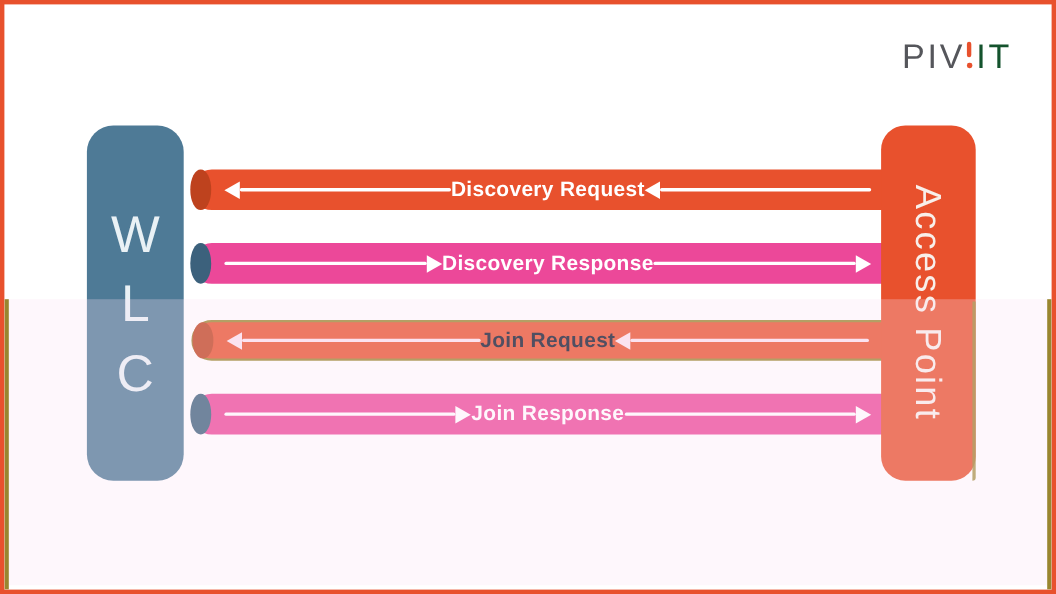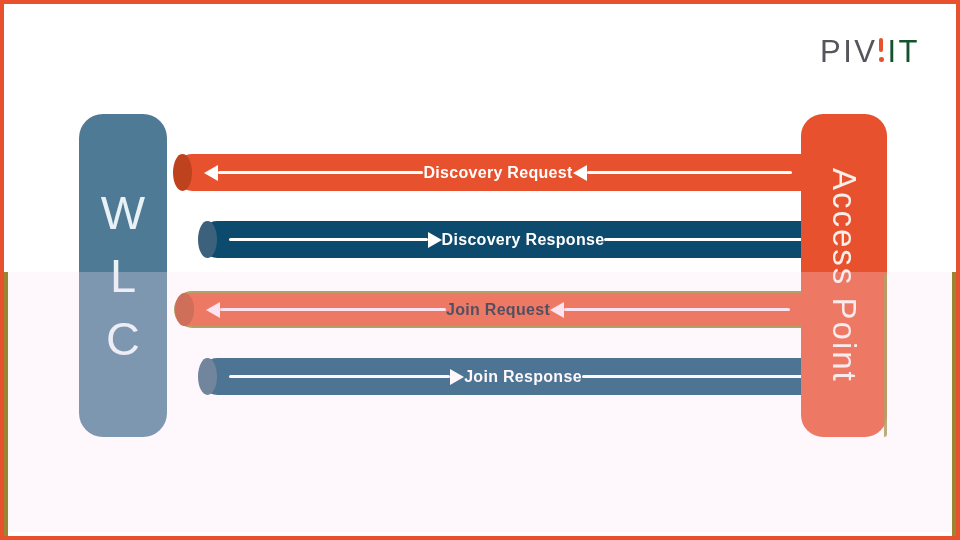--- a/index.html
+++ b/index.html
@@ -51,30 +51,30 @@
     color:#F8EFEA; font-size:33px; letter-spacing:2px; font-weight:400;
     white-space:nowrap;
   }
 
   
   .bar{
     position:absolute; left:170px; width:630px; height:37px;
     border-radius:19px 0 0 19px; z-index:1;
     display:flex; align-items:center; 
     padding:0 12px 0 30px;
-    color:#fff; font-size:16px; font-weight:600; letter-spacing:.3px;
+    color:#fff; font-size:19px; font-weight:600; letter-spacing:.3px;
     --arrow:#ffffff;
   }
   .bar::before{ 
     content:""; position:absolute; left:-1px; top:0; bottom:0; width:19px;
     border-radius:50%;
   }
   .bar.orange{ background:#E8512D; }
   .bar.orange::before{ background:#BE421E; }
-  .bar.blue{ background:#0c4a6e;margin-left:25px; }
+  .bar.blue{ background:#ec4899; }
   .bar.blue::before{ background:#3C617C; }
 
   .bar.highlight{ 
     border:2px solid #99862F;
     color:#0f172a; --arrow:#FBE4EF;
   }
 
   .row-1{ top:150px; }
   .row-2{ top:217px; }
   .row-3{ top:287px; }

